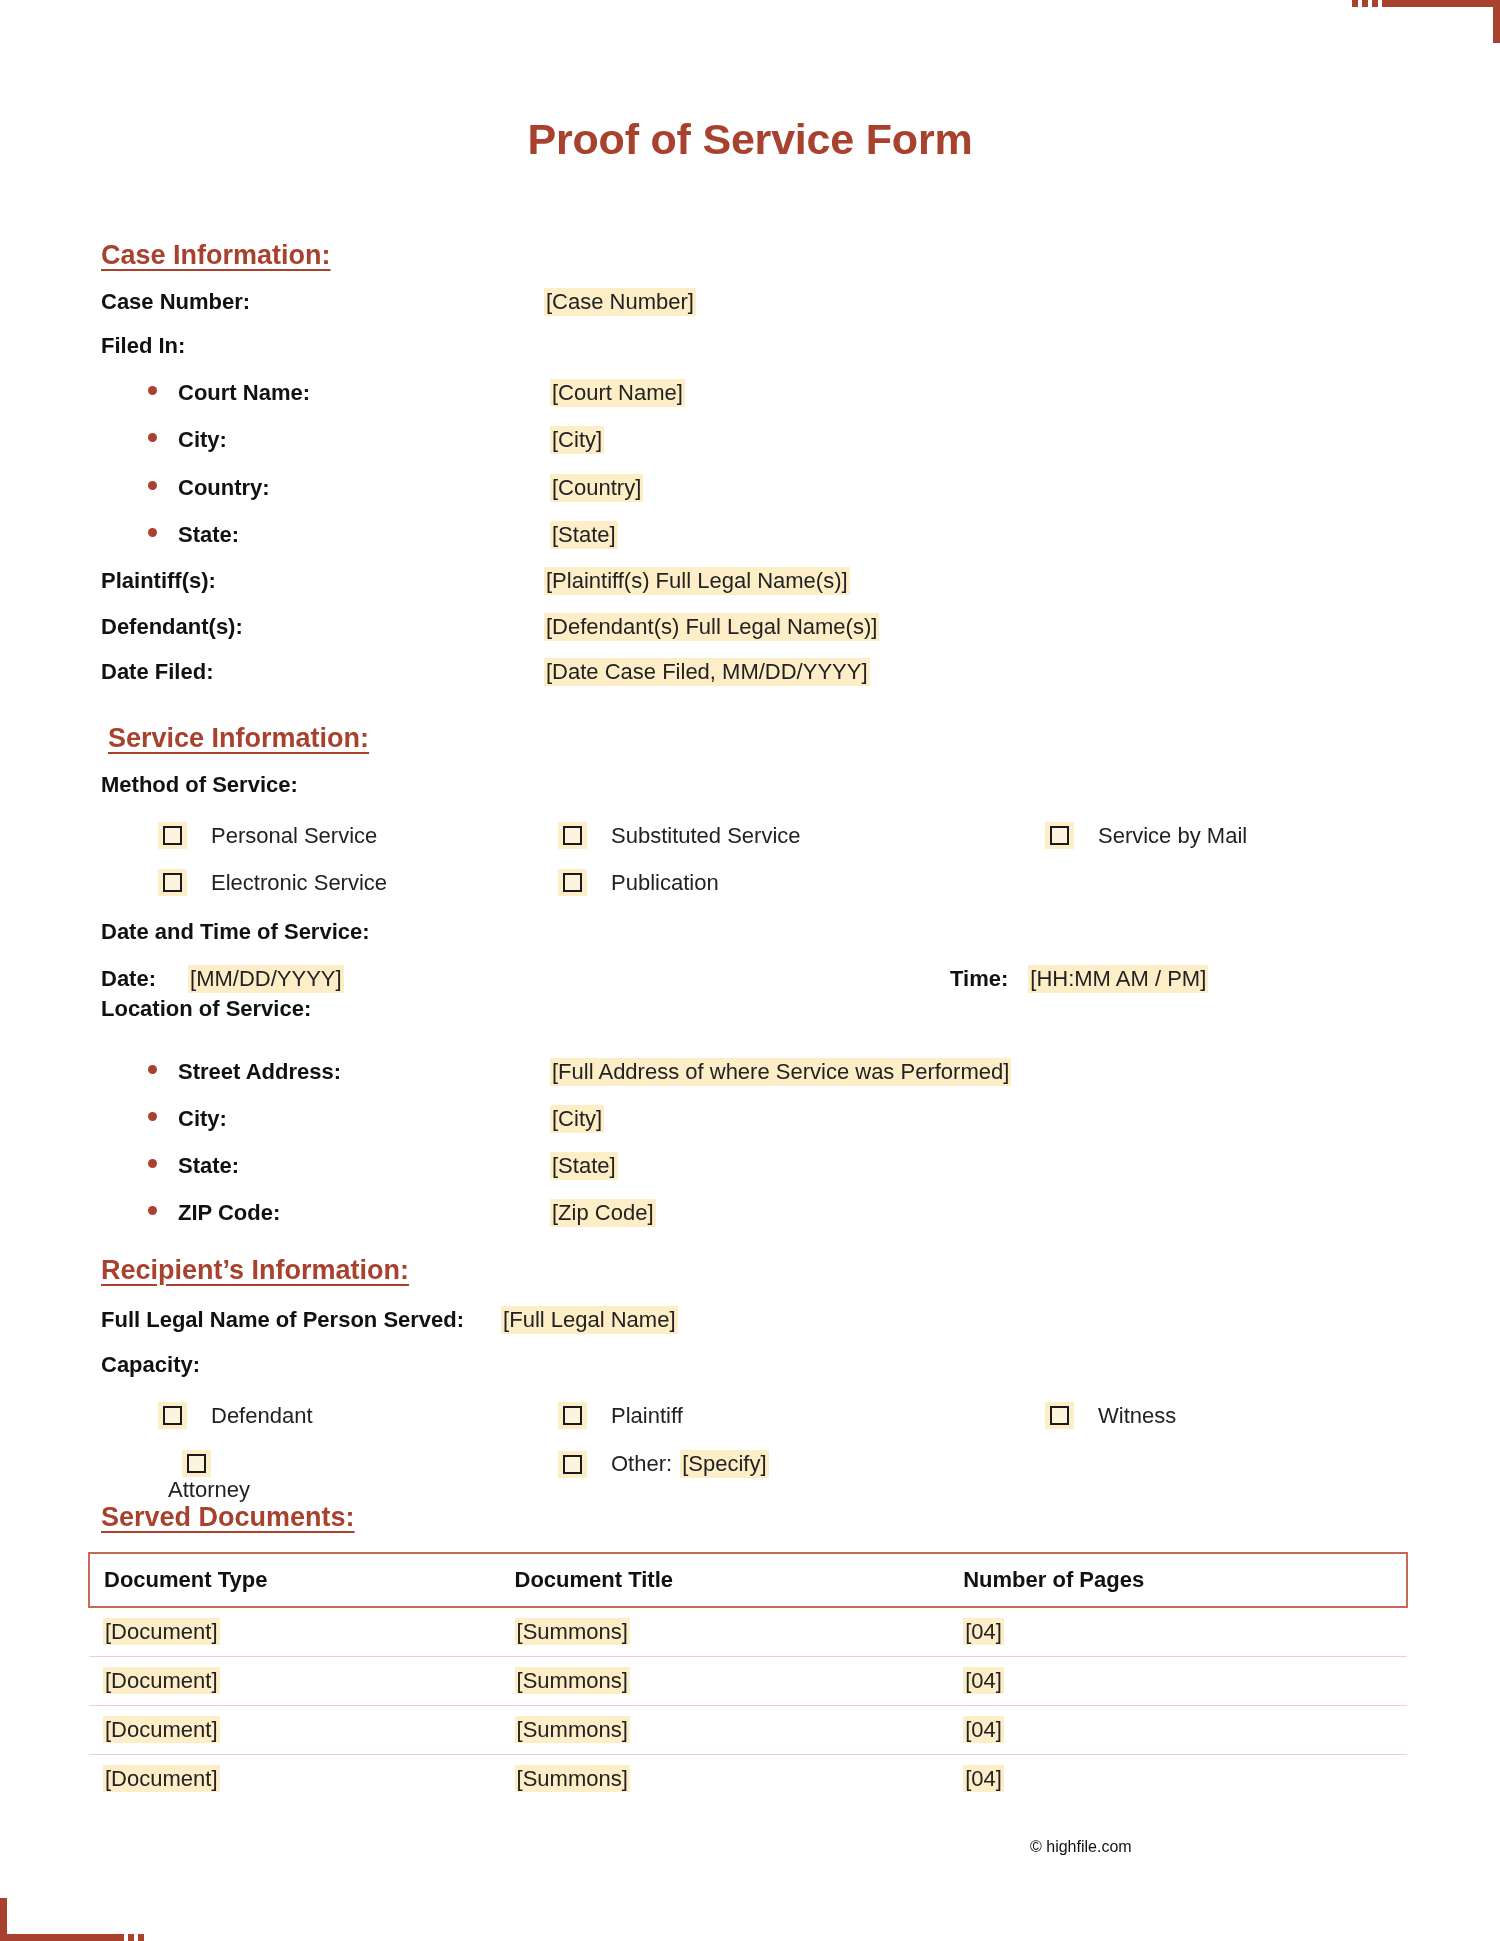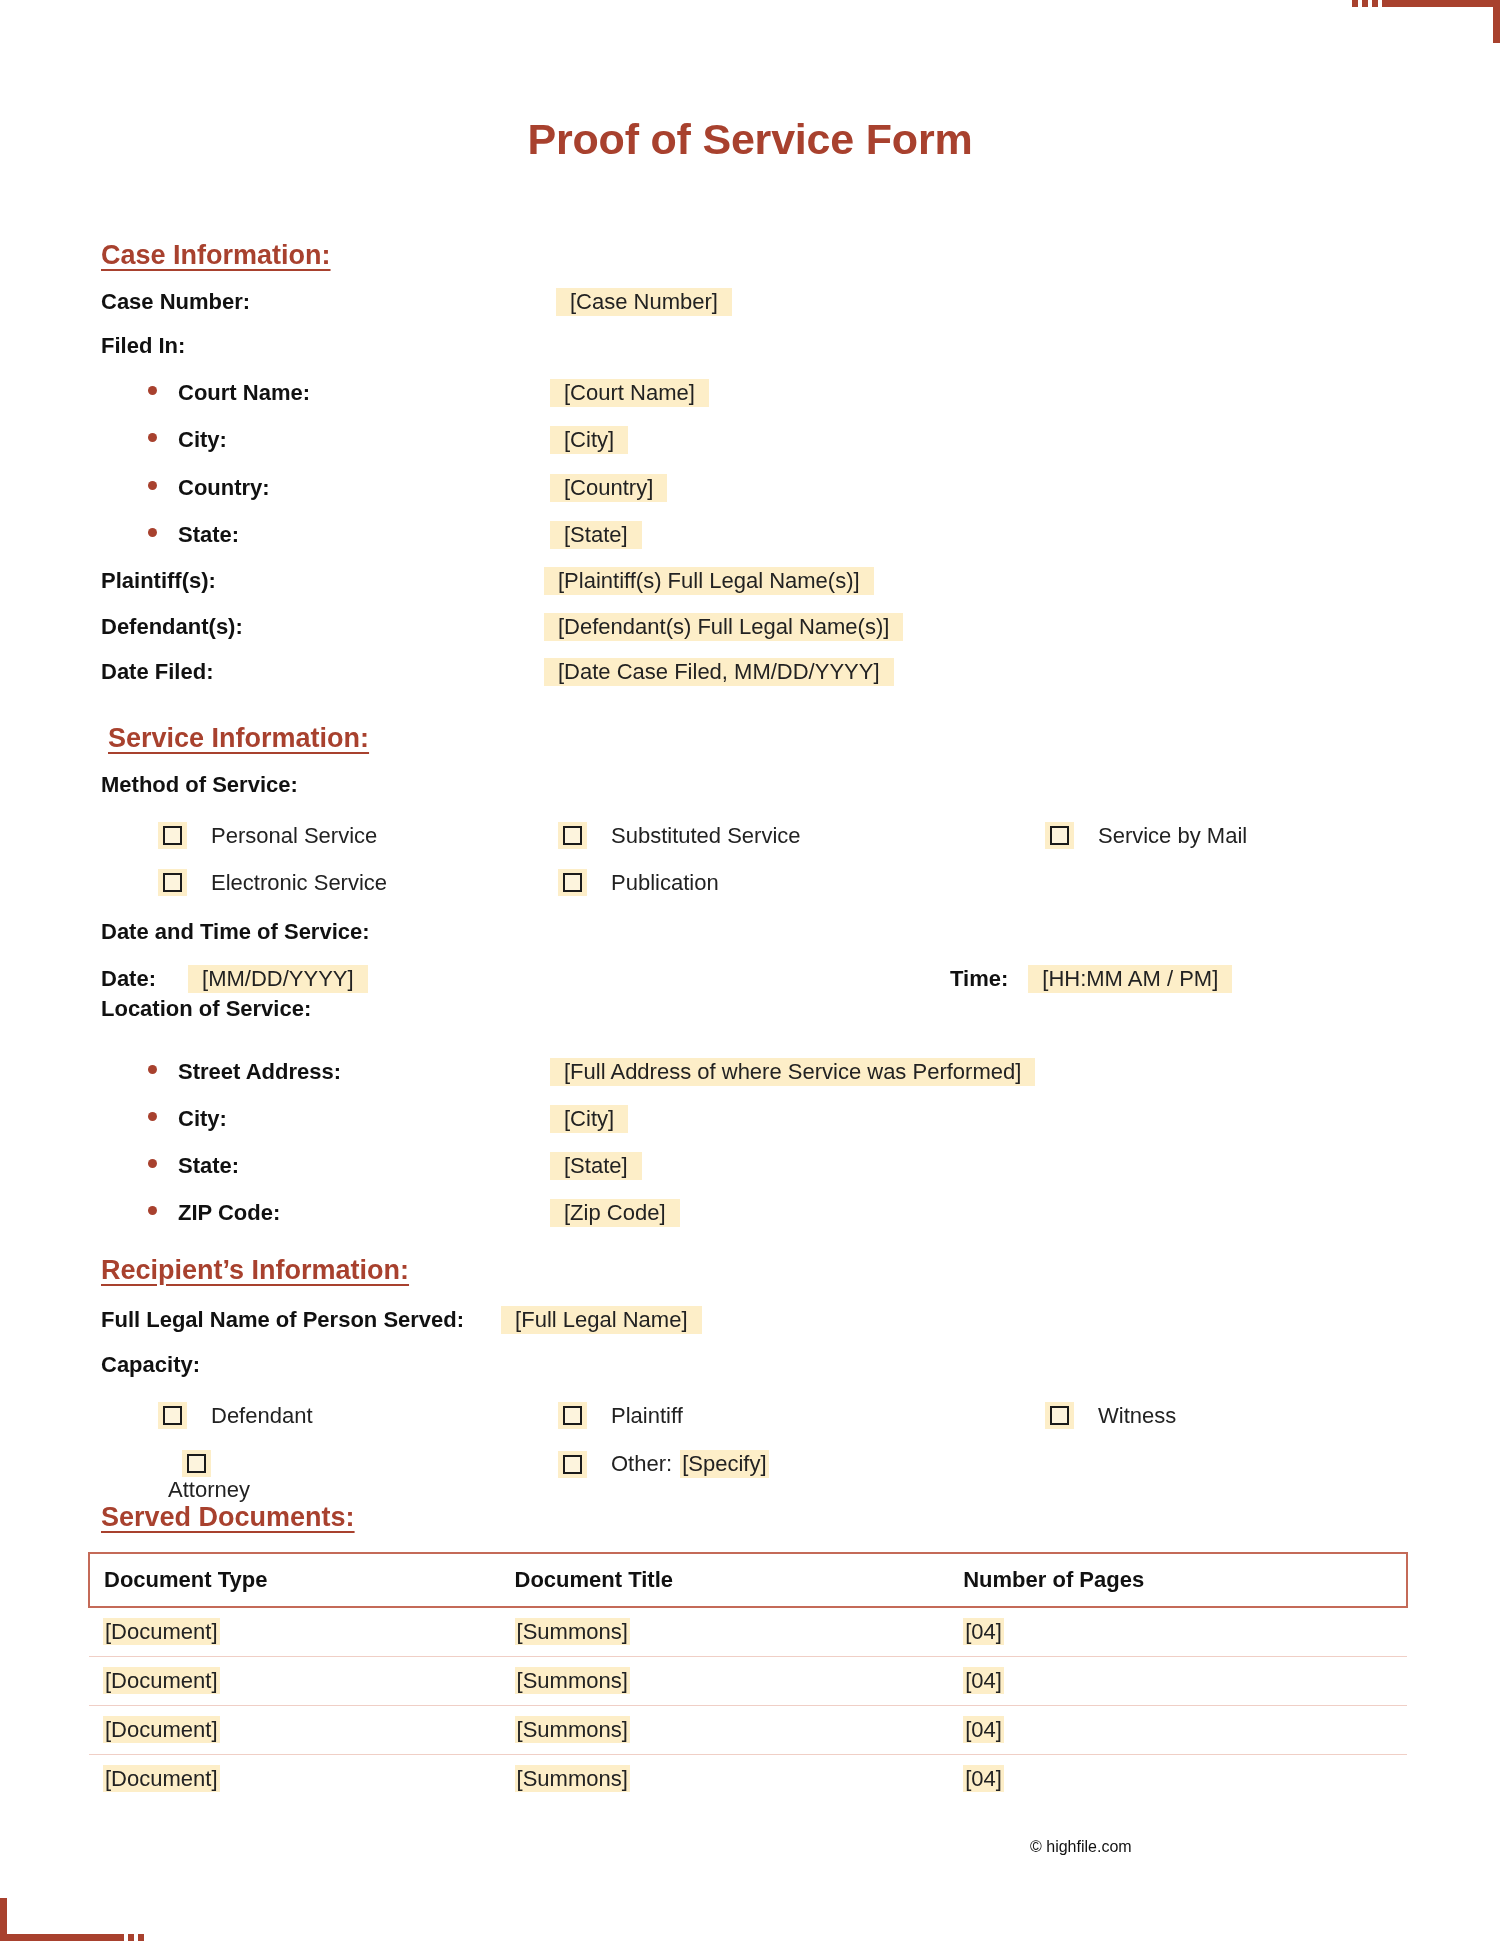--- a/index.html
+++ b/index.html
@@ -96,21 +96,21 @@
   }
   .label {
     font-size: 22px;
     font-weight: bold;
     color: #111111;
   }
   .value {
     font-size: 22px;
     color: #222222;
     background: #fdeec8;
-    padding: 1px 14px;
+    padding: 1px 2px;
   }
 
   .bullet-row {
     position: absolute;
     display: flex;
     align-items: baseline;
     white-space: nowrap;
   }
   .bullet-dot {
     width: 9px;
@@ -208,21 +208,21 @@
 <div class="corner-tr-dash"></div>
 <div class="corner-bl"></div>
 <div class="corner-bl-dash"></div>
 
 <div class="page">
 
   <h1 class="doc-title">Proof of Service Form</h1>
 
   <div class="section-head sec-case">Case Information:</div>
 
-  <div class="row" style="left:101px; top:288px;gap:12px;">
+  <div class="row" style="left:101px; top:288px;">
     <span class="label" style="width:443px; display:inline-block;">Case Number:</span>
     <span class="value">[Case Number]</span>
   </div>
 
   <div class="row" style="left:101px; top:333px;">
     <span class="label">Filed In:</span>
   </div>
 
   <div class="bullet-row" style="left:148px; top:379px;">
     <span class="bullet-dot"></span>

